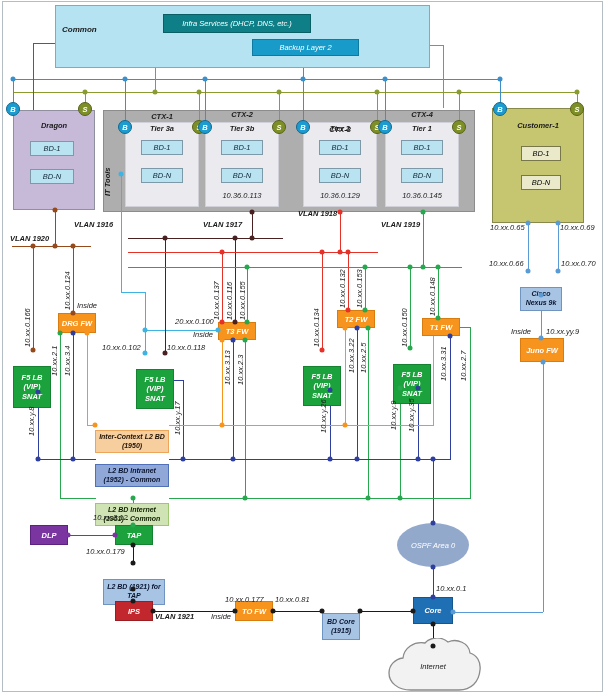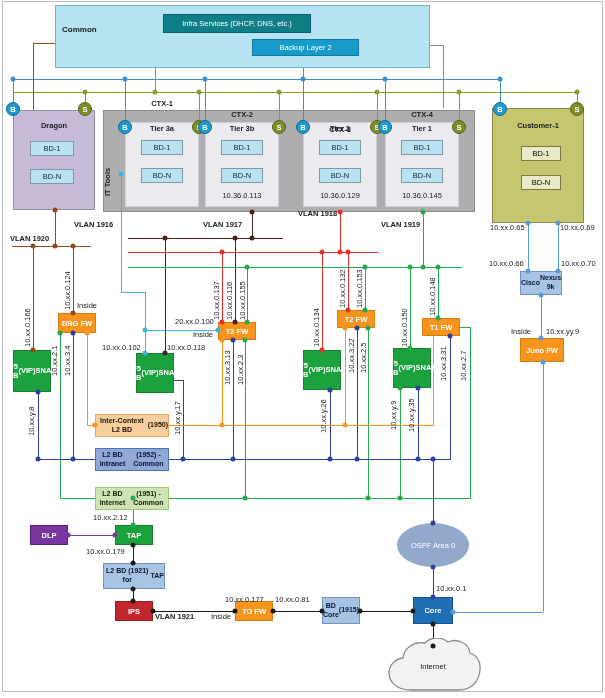--- a/index.html
+++ b/index.html
@@ -1,25 +1,25 @@
 <!DOCTYPE html>
 <html><head>
 <meta charset="utf-8">
 <style>
   html,body{margin:0;padding:0;background:#fff;}
   #stage{position:relative;width:605px;height:698px;background:#fff;overflow:hidden;
-         font-family:"Liberation Sans",sans-serif;}
+         font-family:"Liberation Sans",sans-serif;font-style:italic;}
   #frame{position:absolute;left:2px;top:1px;width:599px;height:689px;border:1px solid #b4bcc4;z-index:0;}
   .abs{position:absolute;}
   .lbl{position:absolute;font-size:7.5px;line-height:1.1;white-space:nowrap;color:#1a1a1a;z-index:4;}
   .b{font-weight:bold;}
   .rot{writing-mode:vertical-rl;transform:rotate(180deg);}
   .box{position:absolute;display:flex;align-items:center;justify-content:center;
        text-align:center;z-index:2;box-sizing:border-box;}
-  .col{flex-direction:row;}
+  .col{flex-direction:column;margin-top:16px;}
   .fw{background:#f7941e;border:1px solid #d97c10;color:#fff;font-weight:bold;font-size:7.5px;}
   .f5{background:#1ca23c;border:1px solid #148230;color:#fff;font-weight:bold;font-size:7.5px;line-height:1.25;}
   .bdb{background:#b9e3f1;border:1px solid #7d99a8;color:#102535;font-size:7.5px;}
   .circle{position:absolute;width:14px;height:14px;border-radius:50%;color:#fff;font-size:7.5px;
           font-weight:bold;display:flex;align-items:center;justify-content:center;
           transform:translate(-50%,-50%);z-index:4;box-sizing:border-box;}
   .bc{background:#1b9bd0;border:1px solid #11688e;}
   .sc{background:#7f8f27;border:1px solid #57621a;}
   .ln{position:absolute;z-index:1;}
   .dot{position:absolute;width:5px;height:5px;border-radius:50%;transform:translate(-50%,-50%);z-index:3;}
@@ -45,21 +45,21 @@
     <span>BD-1</span>
     </div>
   <div class="box bdb" style="left:30px;top:169px;width:44px;height:15px;">
     <span>BD-N</span>
     </div>
 
   <div class="box" style="left:103px;top:110px;width:372px;height:102px;background:#aeaeae;border:1px solid #8c8c8c;z-index:0;"></div>
   <div class="lbl b rot" style="left:104px;top:152px;height:44px;">IT Tools</div>
 
   <div class="box" style="left:125px;top:122px;width:74px;height:85px;background:#ebebef;border:1px solid #d0d0d8;"></div>
-  <div class="lbl b" style="left:125px;top:100px;width:74px;text-align:center;">CTX-1</div>
+  <div class="lbl b" style="left:125px;top:113px;width:74px;text-align:center;">CTX-1</div>
   <div class="lbl b" style="left:125px;top:125px;width:74px;text-align:center;">Tier 3a</div>
   <div class="box bdb" style="left:141px;top:140px;width:42px;height:15px;">
       <span>BD-1</span>
     </div>
   <div class="box bdb" style="left:141px;top:168px;width:42px;height:15px;">
       <span>BD-N</span>
     </div>
   <div class="lbl" style="left:125px;top:192px;width:74px;text-align:center;"></div>
 
   <div class="box" style="left:205px;top:122px;width:74px;height:85px;background:#ebebef;border:1px solid #d0d0d8;"></div>

